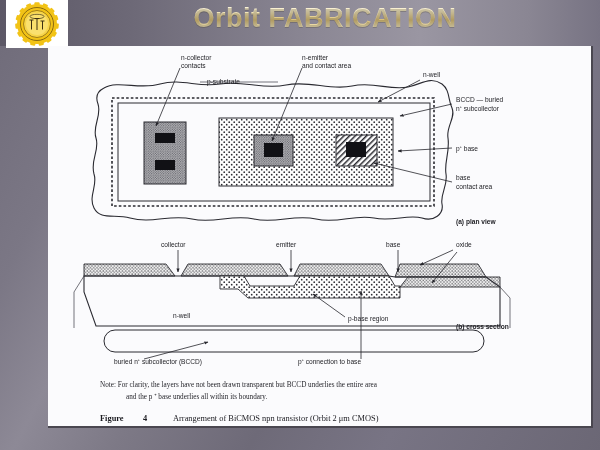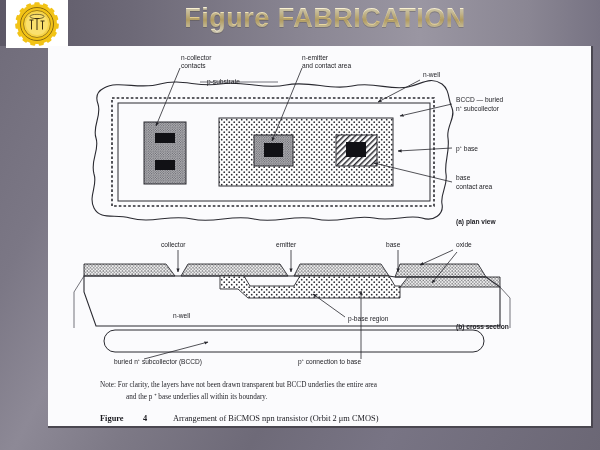--- a/index.html
+++ b/index.html
@@ -158,21 +158,21 @@
           <g stroke="#3c3012" stroke-width="1" fill="none">
             <path d="M -5.5 5.5 L -5.5 -4 M -7.5 -4 L -3.5 -4"></path>
             <path d="M 0 6 L 0 -5.5 M -2.5 -5.5 L 2.5 -5.5"></path>
             <path d="M 5.5 5.5 L 5.5 -3 M 3.5 -3 L 7.5 -3"></path>
           </g>
           <ellipse cx="0" cy="-7.5" rx="7" ry="2.2" fill="none" stroke="#3c3012" stroke-width="0.7"></ellipse>
         </g>
       </svg>
     </div>
 
-    <div id="slide-title">Figure FABRICATION</div>
+    <div id="slide-title">Orbit FABRICATION</div>
   </div>
 
   <div id="page">
     <div id="page-inner">
 
       <svg class="fig" width="543" height="380" viewBox="0 0 543 380">
         <defs>
 
           <pattern id="dots" width="5" height="5" patternUnits="userSpaceOnUse">
             <rect width="5" height="5" fill="#ffffff"></rect>

